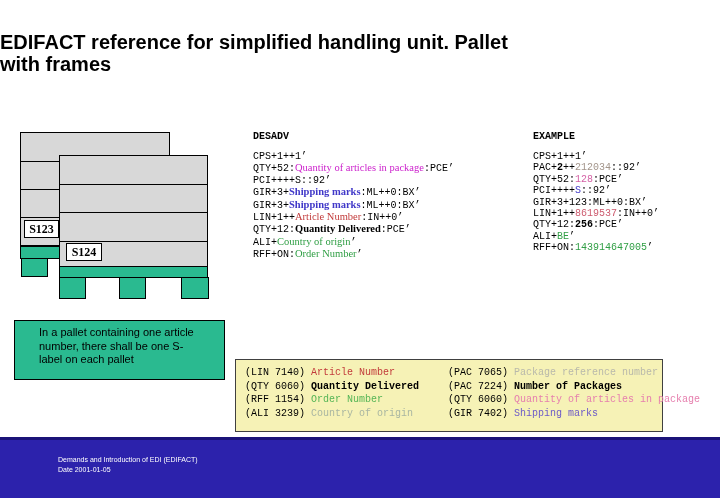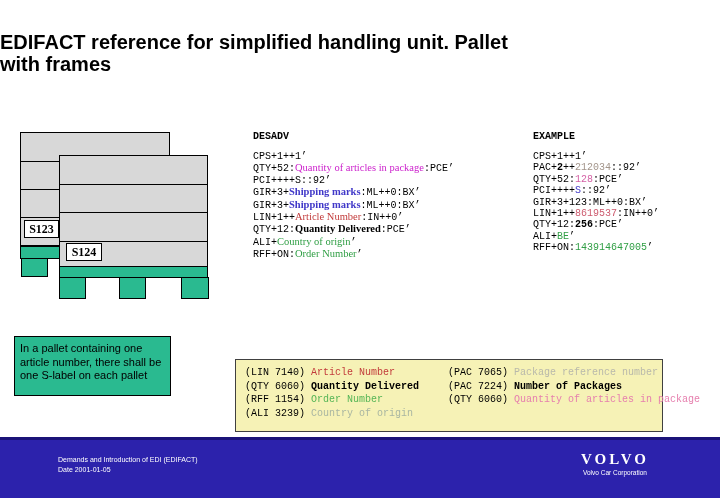--- a/index.html
+++ b/index.html
@@ -33,22 +33,22 @@
   .blue{color:#4038c8;}
   .purple{color:#6c5ac8;}
   .red{color:#c23b3b;}
   .red2{color:#cd5a6e;}
   .green{color:#2f9e44;}
   .green-l{color:#56b556;}
   .graygreen{color:#a9b6a2;}
   .gray-l{color:#b9b9ab;}
   .pink-l{color:#e67fae;}
   
-  .notebox{position:absolute;left:14px;top:336px;width:157px;height:60px;
-    background:#2aba90;border:1.5px solid #000;padding:5px 5px;
+  .notebox{position:absolute;left:14px;top:320px;width:211px;height:60px;
+    background:#2aba90;border:1.5px solid #000;padding:5px 24px;
     font-size:11px;line-height:13.5px;color:#000;}
   
   .legendbox{position:absolute;left:235px;top:359px;width:428px;height:73px;
     background:#f6f2b6;border:1.5px solid #404040;}
   .legend-col{position:absolute;top:6px;}
   .legend-col.left{left:9px;}
   .legend-col.right{left:212px;}
   .legend-row{font-family:"Liberation Mono",monospace;font-size:10px;
     line-height:13.5px;white-space:pre;color:#000;}
   
@@ -130,27 +130,24 @@
     <div class="legend-col left">
         <div class="legend-row"><span>(LIN 7140) </span><span class="seg red-l graygreen-off red">Article Number</span></div>
         <div class="legend-row"><span>(QTY 6060) </span><span class="seg bold">Quantity Delivered</span></div>
         <div class="legend-row"><span>(RFF 1154) </span><span class="seg green-l">Order Number</span></div>
         <div class="legend-row"><span>(ALI 3239) </span><span class="seg graygreen">Country of origin</span></div>
       </div>
     <div class="legend-col right">
         <div class="legend-row"><span>(PAC 7065) </span><span class="seg gray-l">Package reference number</span></div>
         <div class="legend-row"><span>(PAC 7224) </span><span class="seg bold">Number of Packages</span></div>
         <div class="legend-row"><span>(QTY 6060) </span><span class="seg pink-l">Quantity of articles in package</span></div>
+        <div class="legend-row"><span>(GIR 7402) </span><span class="seg purple">Shipping marks</span></div>
       </div>
   </div>
 
   <div class="footer">
     <div class="footer-text">
       <div>Demands and Introduction of EDI (EDIFACT)</div>
       <div>Date 2001-01-05</div>
     </div>
-    <div class="volvo">
-      <div class="volvo-word">VOLVO</div>
-      <div class="volvo-sub">Volvo Car Corporation</div>
-    </div>
   </div>
 
 </div>
 
 </body></html>

